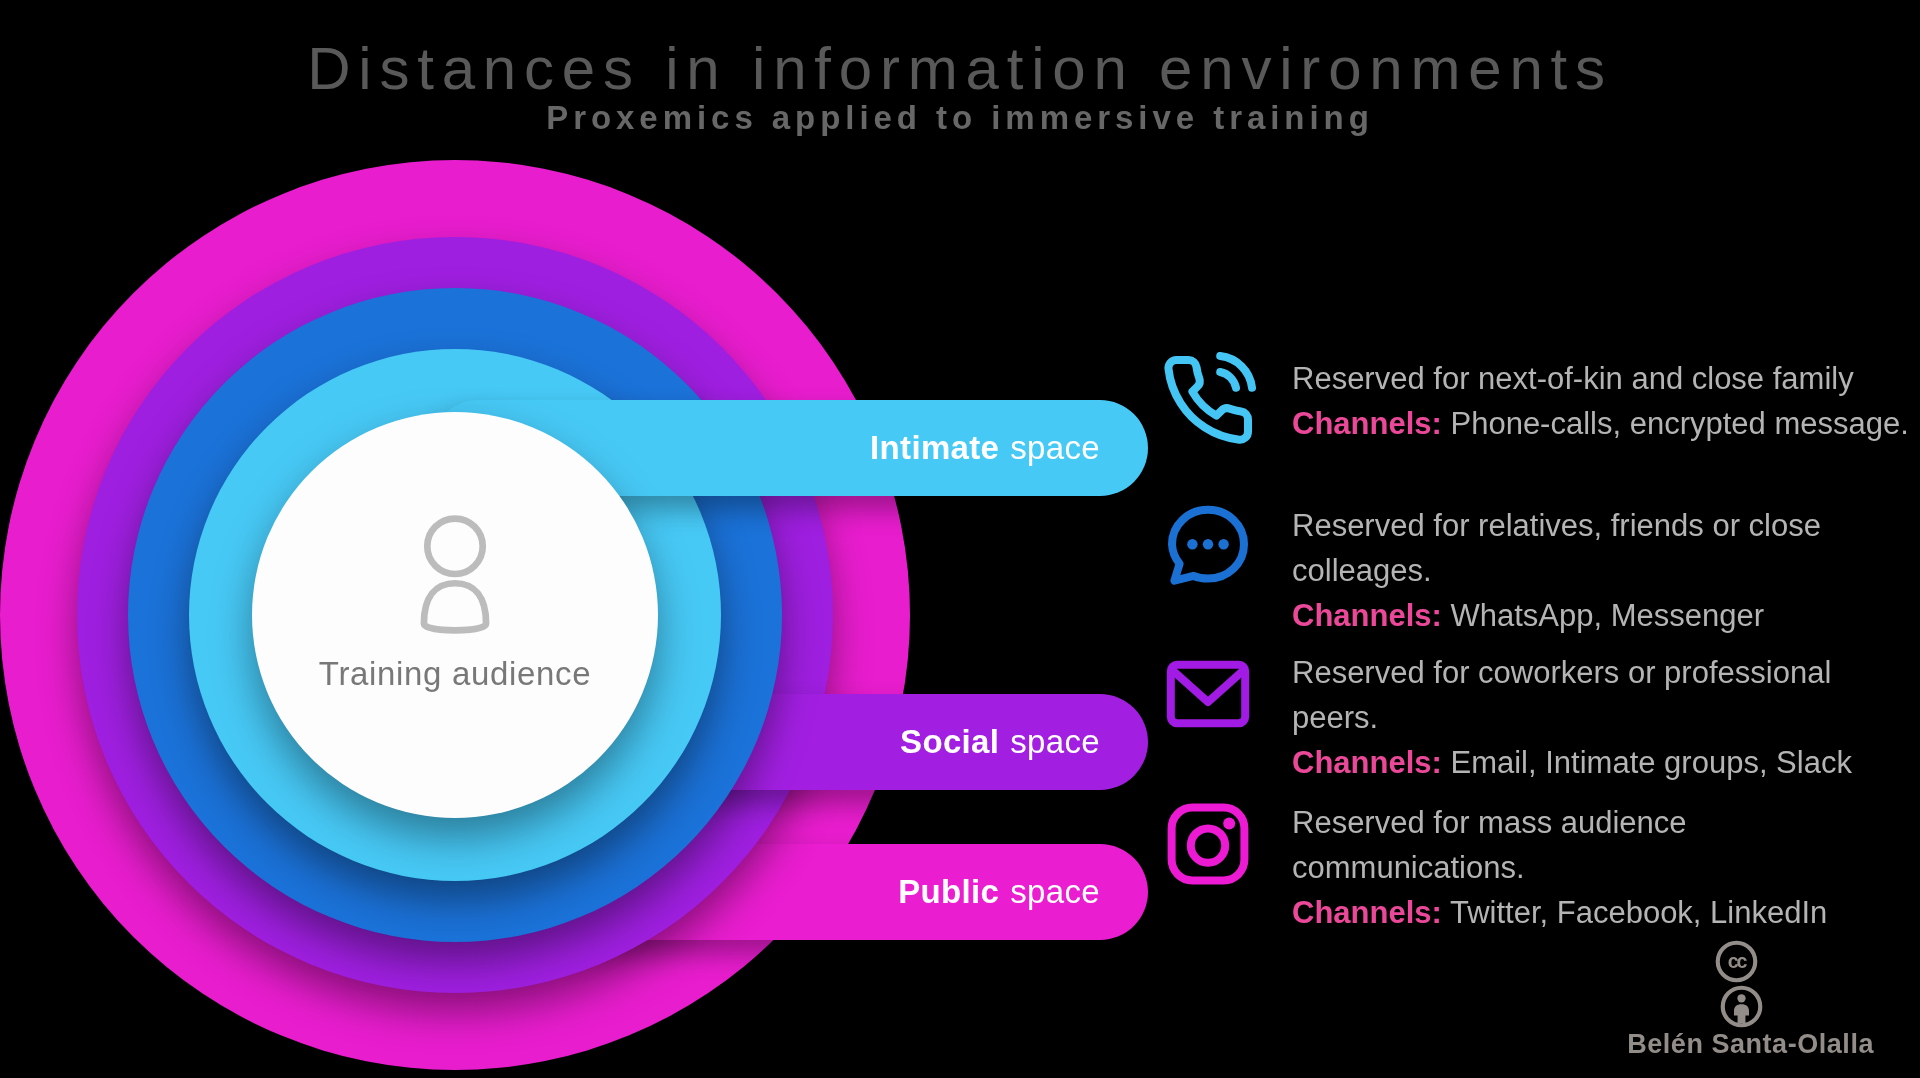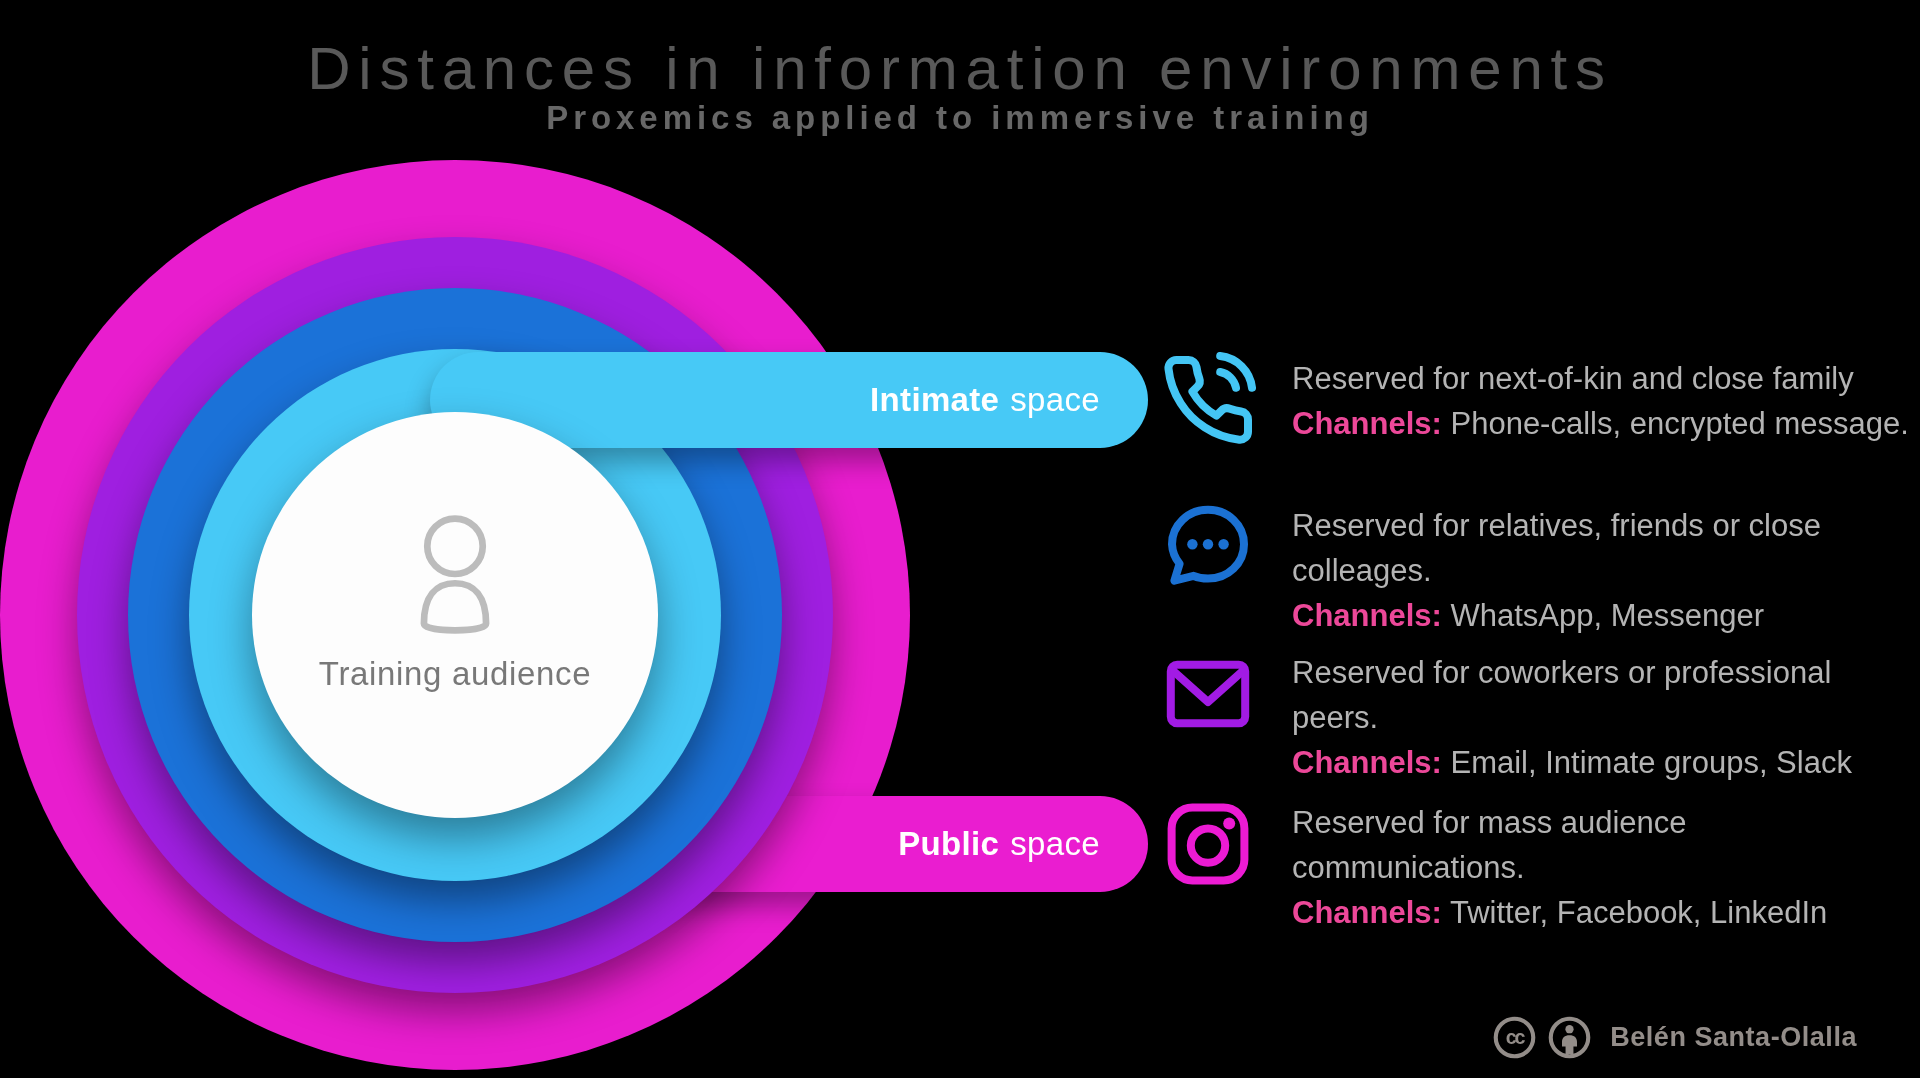--- a/index.html
+++ b/index.html
@@ -23,21 +23,21 @@
   .c-public  {left:0px;  top:160px;width:910px;height:910px;background:#E81DCE;}
   .c-social  {left:77px; top:237px;width:756px;height:756px;background:#9F1FE0;}
   .c-personal{left:128px;top:288px;width:654px;height:654px;background:#1B72D8;}
   .c-intimate{left:189px;top:349px;width:532px;height:532px;background:#47C9F6;}
   .c-center  {left:252px;top:412px;width:406px;height:406px;background:#FDFDFD;box-shadow:0 20px 42px rgba(0,0,0,.38);}
   
   .arm{
     position:absolute;left:430px;width:718px;height:96px;border-radius:48px;
     box-shadow:0 14px 26px rgba(0,0,0,.32);
     display:flex;align-items:center;justify-content:flex-end;
-    padding-right:48px;box-sizing:border-box;
+    padding-right:48px;box-sizing:border-box;margin-top:48px;
   }
   .a-intimate{top:352px;background:#47C9F6;}
   .a-personal{top:499px;background:#1B72D8;}
   .a-social  {top:646px;background:#A21FE2;}
   .a-public  {top:796px;background:#EA1DD0;}
   .pill-label{color:#fff;font-size:33px;white-space:nowrap;letter-spacing:.01em;}
   .pill-label b{font-weight:700;}
   .pill-label .lt{font-weight:400;margin-left:11px;}
   
   .person{position:absolute;left:161px;top:100px;width:84px;height:124px;}
@@ -53,21 +53,21 @@
   .t-social  {top:646px;color:#A21BE4;}
   .t-public  {top:796px;color:#EC1BD3;}
   .desc{position:absolute;left:1292px;width:630px;font-size:31px;line-height:45px;color:#B4B4B4;z-index:6;}
   .desc b{font-weight:700;color:#ec4899;}
   .d-intimate{top:356px;}
   .d-personal{top:503px;}
   .d-social  {top:650px;}
   .d-public  {top:800px;}
   
   .credit{
-    position:absolute;right:63px;bottom:18px;display:flex;align-items:center;color:#938D89;z-index:7;
+    position:absolute;right:46px;bottom:18px;display:flex;align-items:center;color:#938D89;z-index:7;flex-direction:column;
   }
   .credit svg{width:45px;height:45px;}
   .credit .cc{margin-right:10px;}
   .credit .name{font-size:27px;font-weight:700;letter-spacing:.02em;margin-left:18px;white-space:nowrap;}
 </style>
 </head>
 <body>
 
 <div class="stage">
 
@@ -76,20 +76,23 @@
 
   <div class="layer z-public">
     <div class="circle c-public"></div>
     <div class="arm a-public">
       <span class="pill-label"><b>Public</b><span class="lt">space</span></span>
     </div>
   </div>
 
   <div class="layer z-social">
     <div class="circle c-social"></div>
+    <div class="arm a-social">
+      <span class="pill-label"><b>Social</b><span class="lt">space</span></span>
+    </div>
   </div>
 
   <div class="layer z-personal">
     <div class="circle c-personal"></div>
   </div>
 
   <div class="layer z-intimate">
     <div class="circle c-intimate"></div>
     <div class="arm a-intimate">
       <span class="pill-label"><b>Intimate</b><span class="lt">space</span></span>

